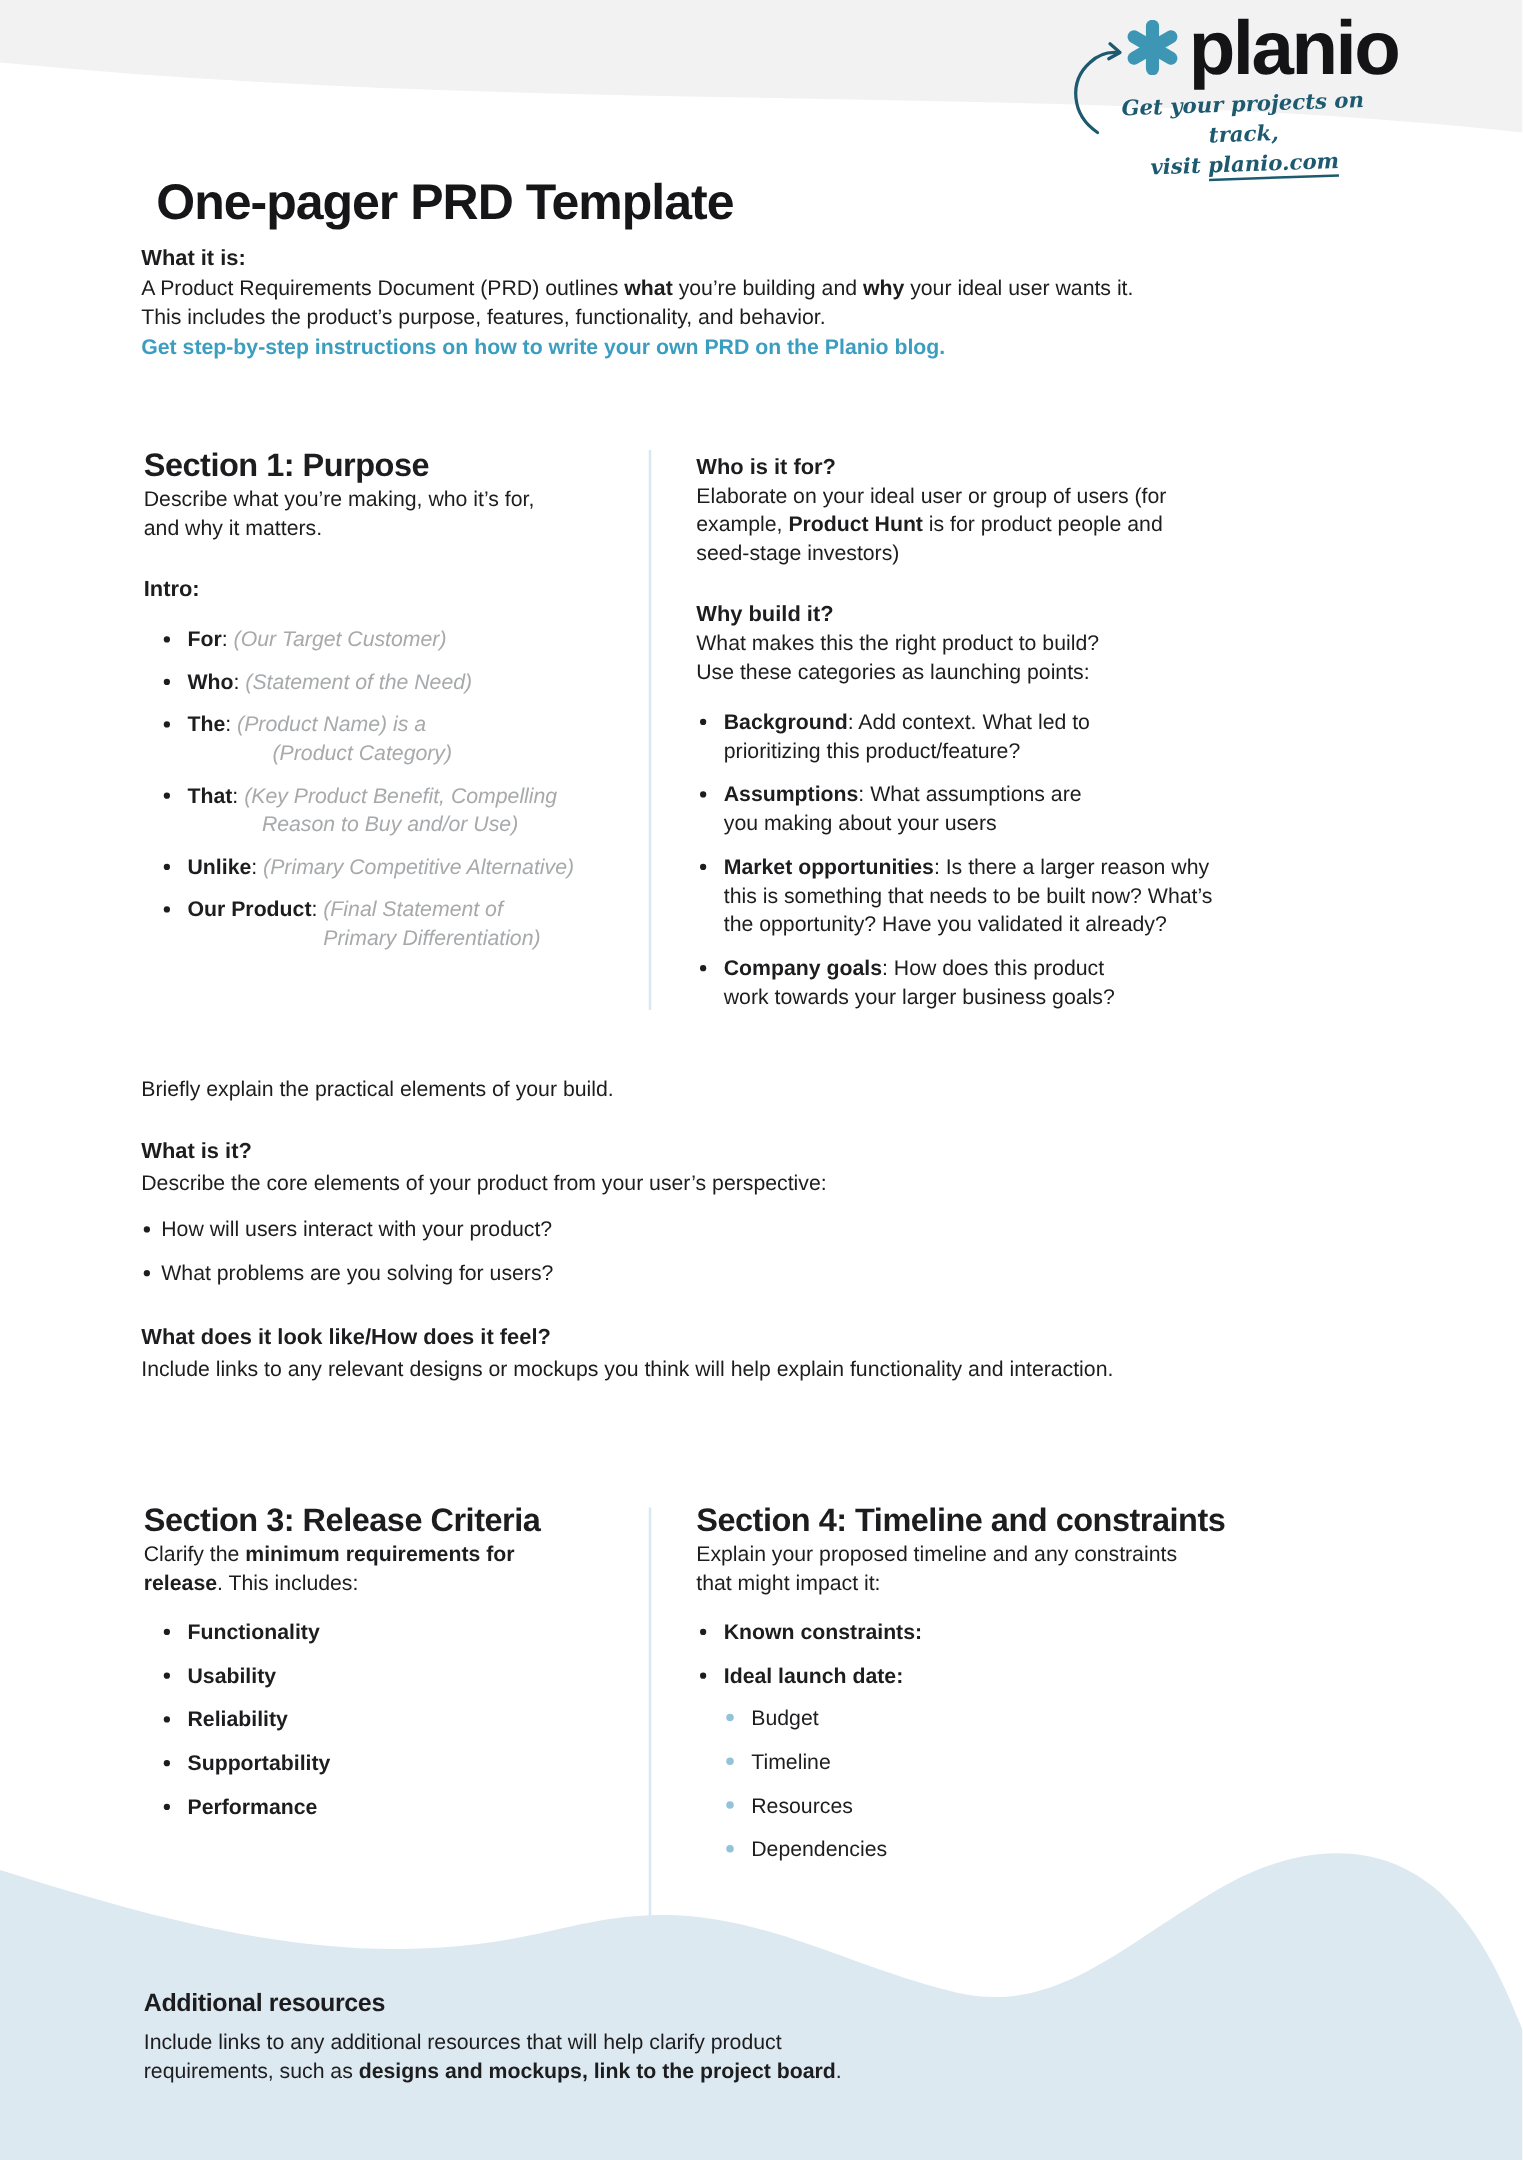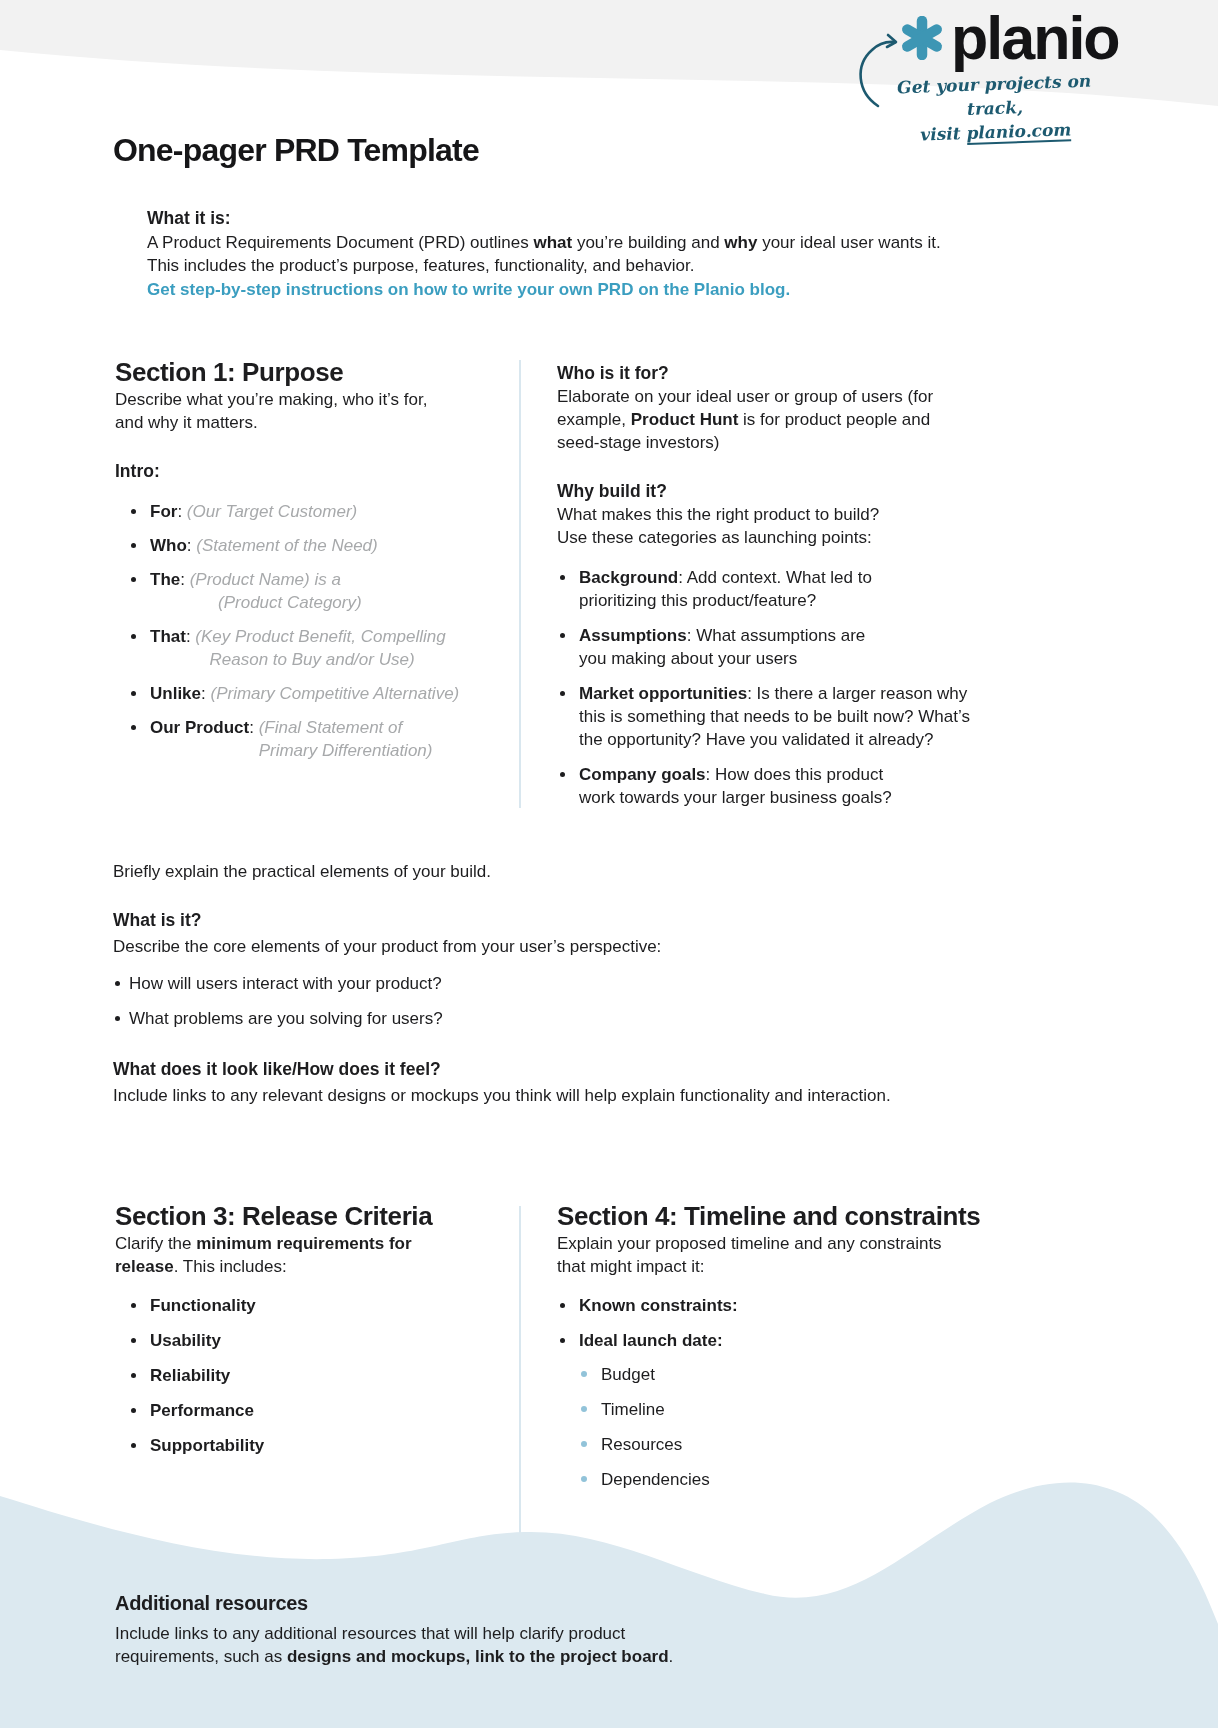--- a/index.html
+++ b/index.html
@@ -25,23 +25,23 @@
   .tl-link{border-bottom:2px solid #1d5a70;padding-bottom:0px;cursor:pointer;}
   
   .b{font-weight:700;}
   .ph{color:#a7a9ab;font-style:italic;}
   .desc{display:inline-block;vertical-align:top;white-space:pre;}
   .prelines{white-space:pre-line;}
   .h2{font-size:26px;font-weight:700;letter-spacing:-0.4px;line-height:32px;margin:0;}
   .h3{font-size:17.5px;font-weight:700;line-height:23px;margin:0;}
   p{margin:0;}
   
-  .title{position:absolute;left:113px;top:128px;margin:0;font-size:32px;line-height:44px;
+  .title{position:absolute;left:113px;top:128px;margin:12px;font-size:40px;line-height:44px;
     font-weight:700;letter-spacing:-0.8px;color:#161618;}
-  .intro{position:absolute;left:113px;top:207px;width:1010px;margin-left:34px;}
+  .intro{position:absolute;left:113px;top:195px;width:1010px;}
   .intro p{margin-top:1px;}
   .blog-link{display:block;margin-top:1px;color:#3b9ec0;font-weight:700;text-decoration:none;cursor:pointer;}
   
   ul{list-style:none;margin:0;padding:0;}
   li{position:relative;margin-bottom:11px;}
   li::before{content:"";position:absolute;width:5px;height:5px;border-radius:50%;background:#1d1d1f;top:9px;}
   .ul1{margin-top:17px;}
   .ul1 li{padding-left:35px;}
   .ul1 li::before{left:16px;}
   .ulR{margin-top:17px;}
@@ -173,22 +173,22 @@
 </div>
 
 <div class="sec34L">
   <h2 class="h2">Section 3: Release Criteria</h2>
   <p class="sub prelines"><span>Clarify the </span><span class="b">minimum requirements for
 release</span><span>. This includes:</span></p>
   <ul class="ul3">
     <li>Functionality</li>
     <li>Usability</li>
     <li>Reliability</li>
+    <li>Supportability</li>
     <li>Performance</li>
-    <li>Supportability</li>
   </ul>
 </div>
 
 <div class="sec34R">
   <h2 class="h2">Section 4: Timeline and constraints</h2>
   <p class="sub prelines">Explain your proposed timeline and any constraints
 that might impact it:</p>
   <ul class="ul4">
     <li class="b">Known constraints:</li>
     <li class="b">Ideal launch date:</li>

